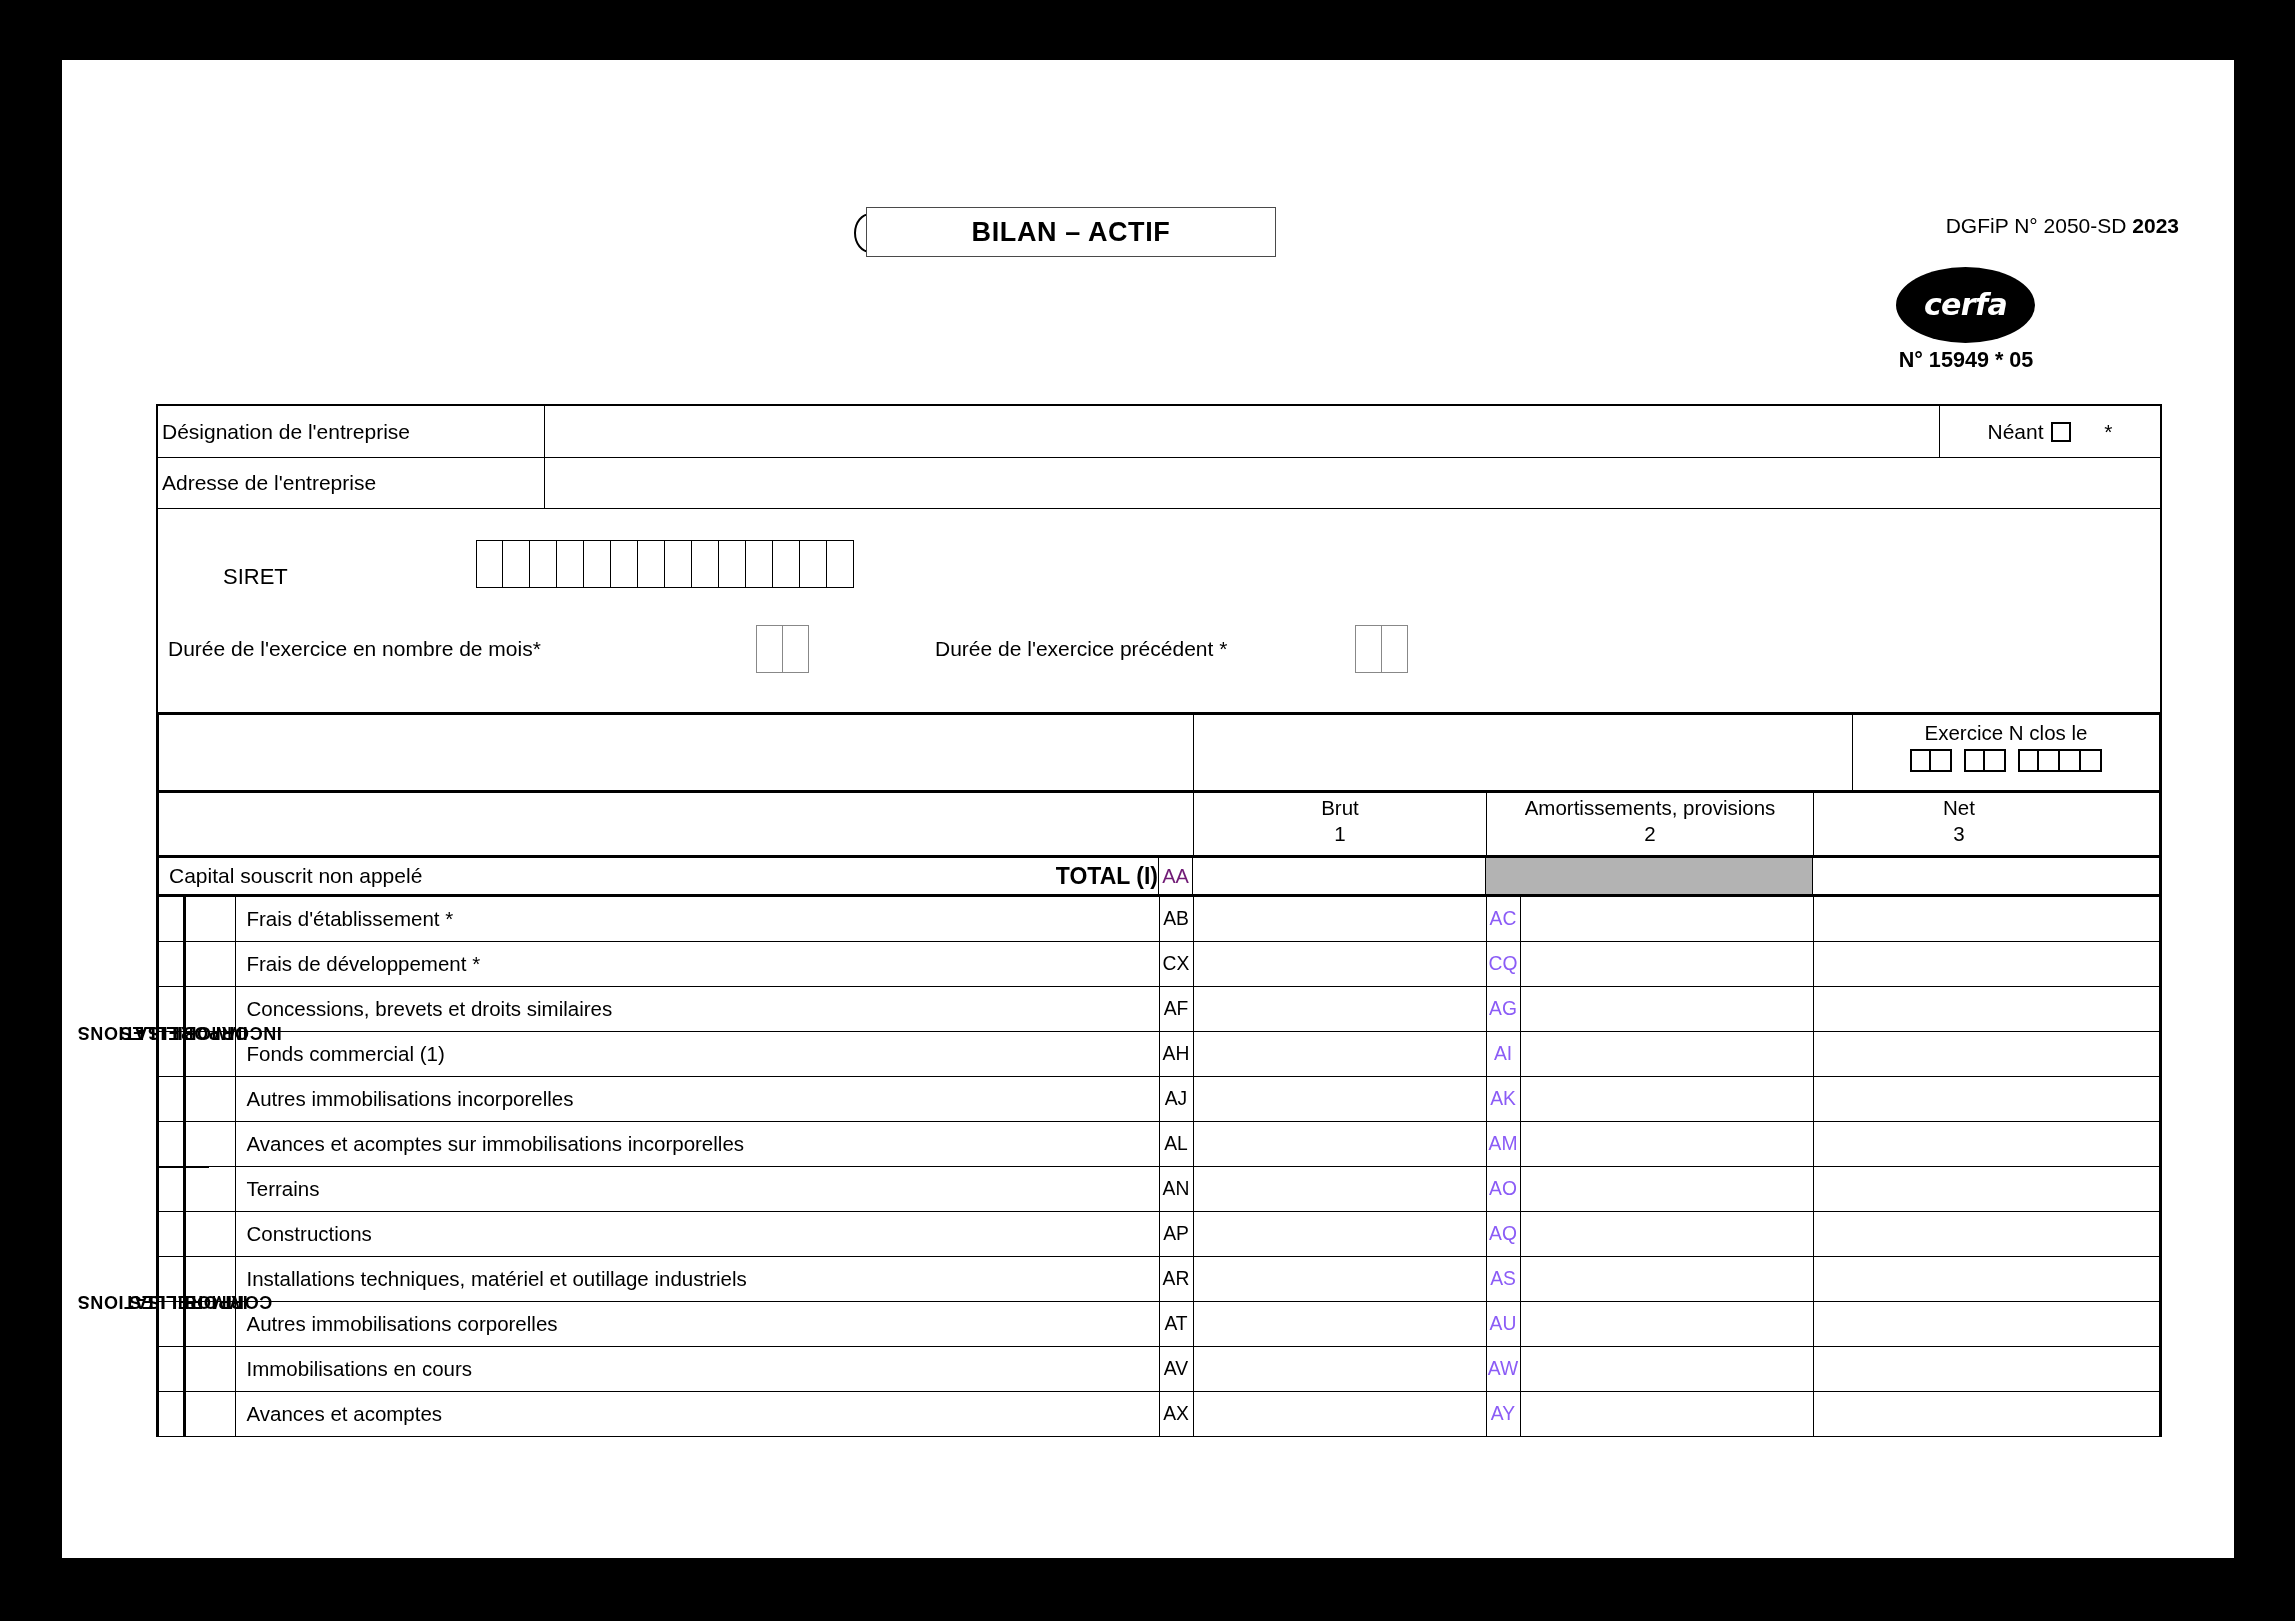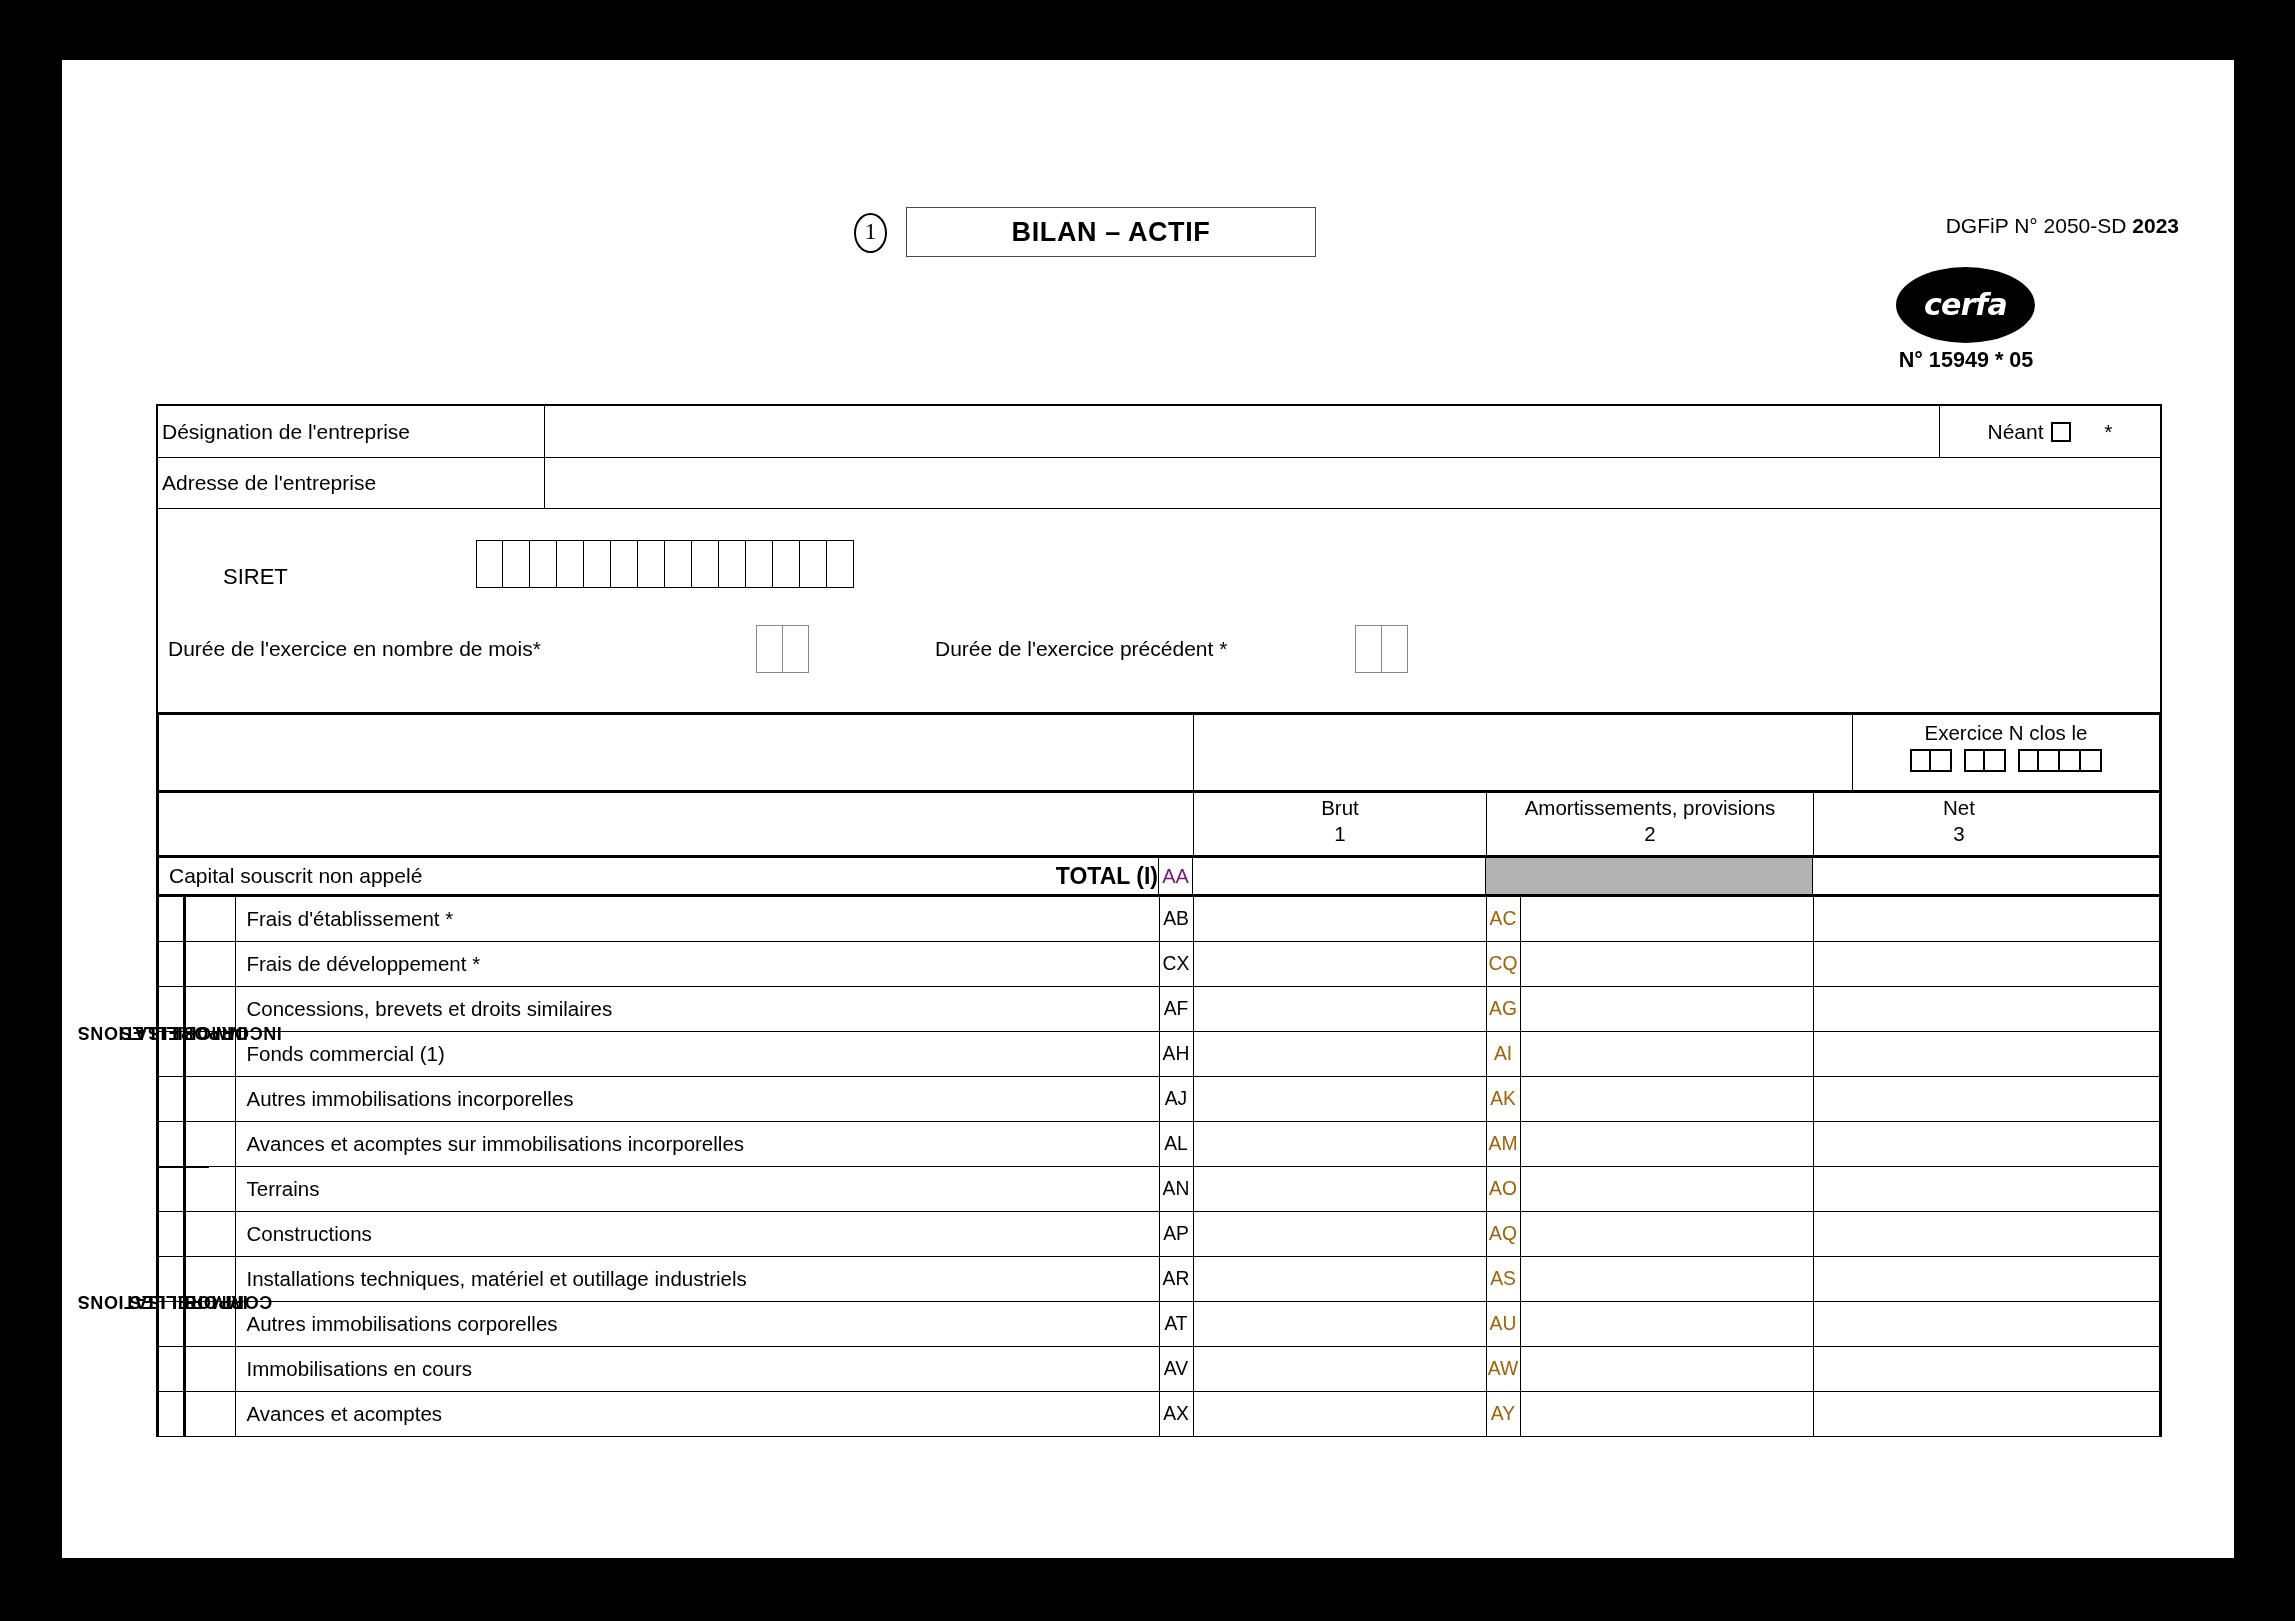--- a/index.html
+++ b/index.html
@@ -25,21 +25,21 @@
   }
   
   #hdr{position:absolute;left:0;top:0;width:2172px;height:332px;}
   #circled-one{
     position:absolute;left:792px;top:153px;
     width:29px;height:36px;border:2.8px solid #000;border-radius:50%;
     font-size:24px;line-height:32px;text-align:center;color:#000;
     font-family:"Liberation Serif",serif;
   }
   #title-box{
-    position:absolute;left:844px;top:147px;width:408px;height:48px;
+    position:absolute;left:804px;top:147px;width:408px;height:48px;
     border:1.7px solid #4a4a4a;background:#fff;
     display:flex;align-items:center;justify-content:center;
   }
   #title-box span{font-size:27px;font-weight:bold;letter-spacing:0.6px;color:#000;}
   #dgfip{
     position:absolute;left:1492px;top:154px;width:625px;
     text-align:right;font-size:21px;color:#000;white-space:nowrap;
   }
   #dgfip b{font-weight:bold;}
   #cerfa-oval{
@@ -158,21 +158,21 @@
   }
   .drow .c-code1{
     border-right:1.1px solid #000;box-sizing:border-box;
     display:flex;align-items:center;justify-content:center;
     font-size:19.3px;color:#000;
   }
   .drow .c-brut{border-right:1.1px solid #000;box-sizing:border-box;}
   .drow .c-code2{
     border-right:1.1px solid #000;box-sizing:border-box;
     display:flex;align-items:center;justify-content:center;
-    font-size:19.3px;color:#a16207;
+    font-size:19.3px;color:#8b5cf6;
   }
   .drow .c-amort{border-right:1.1px solid #000;box-sizing:border-box;}
   
   .vlabel{
     position:absolute;left:94px;width:50px;
     display:flex;align-items:center;justify-content:center;
     pointer-events:none;z-index:5;
   }
   .vlabel span{
     display:block;

